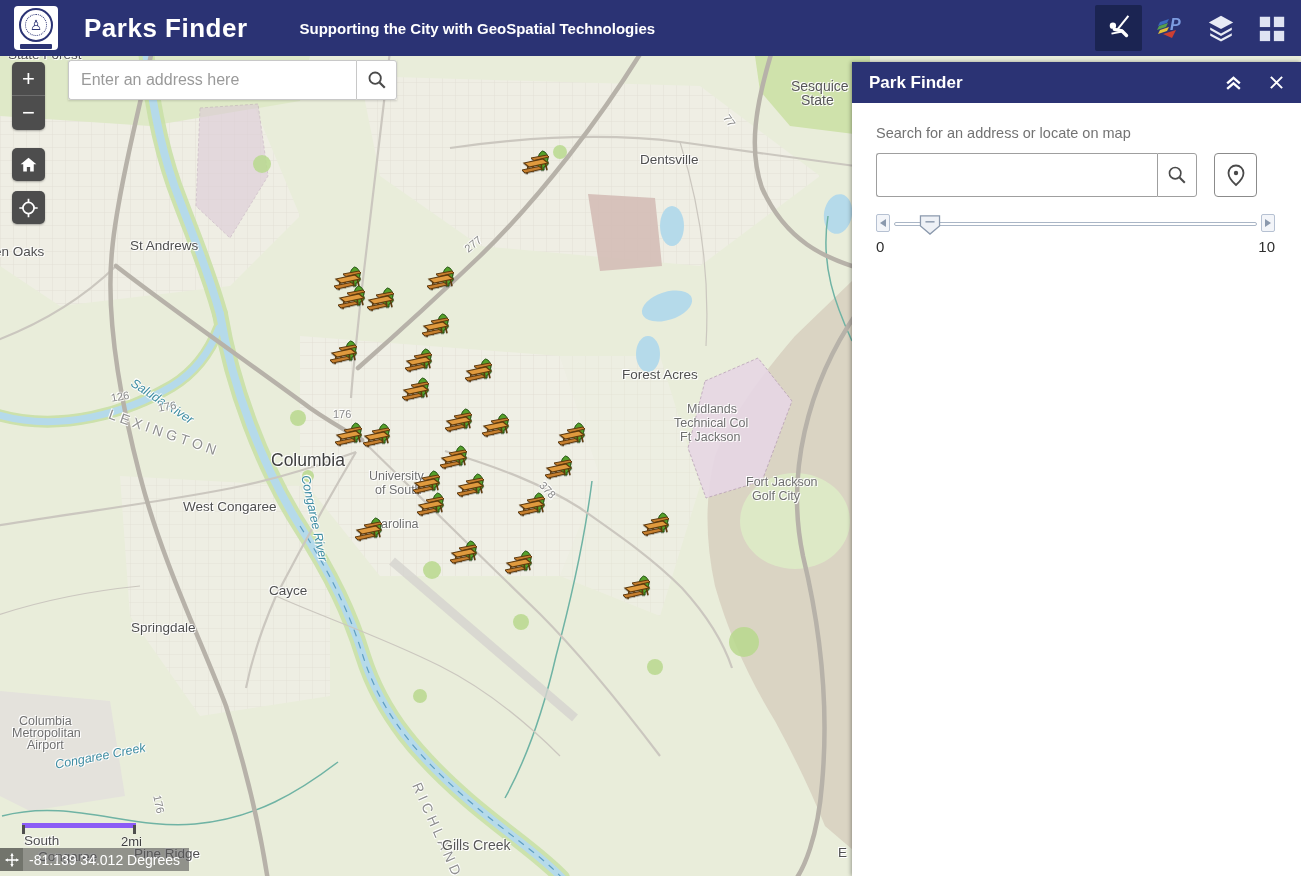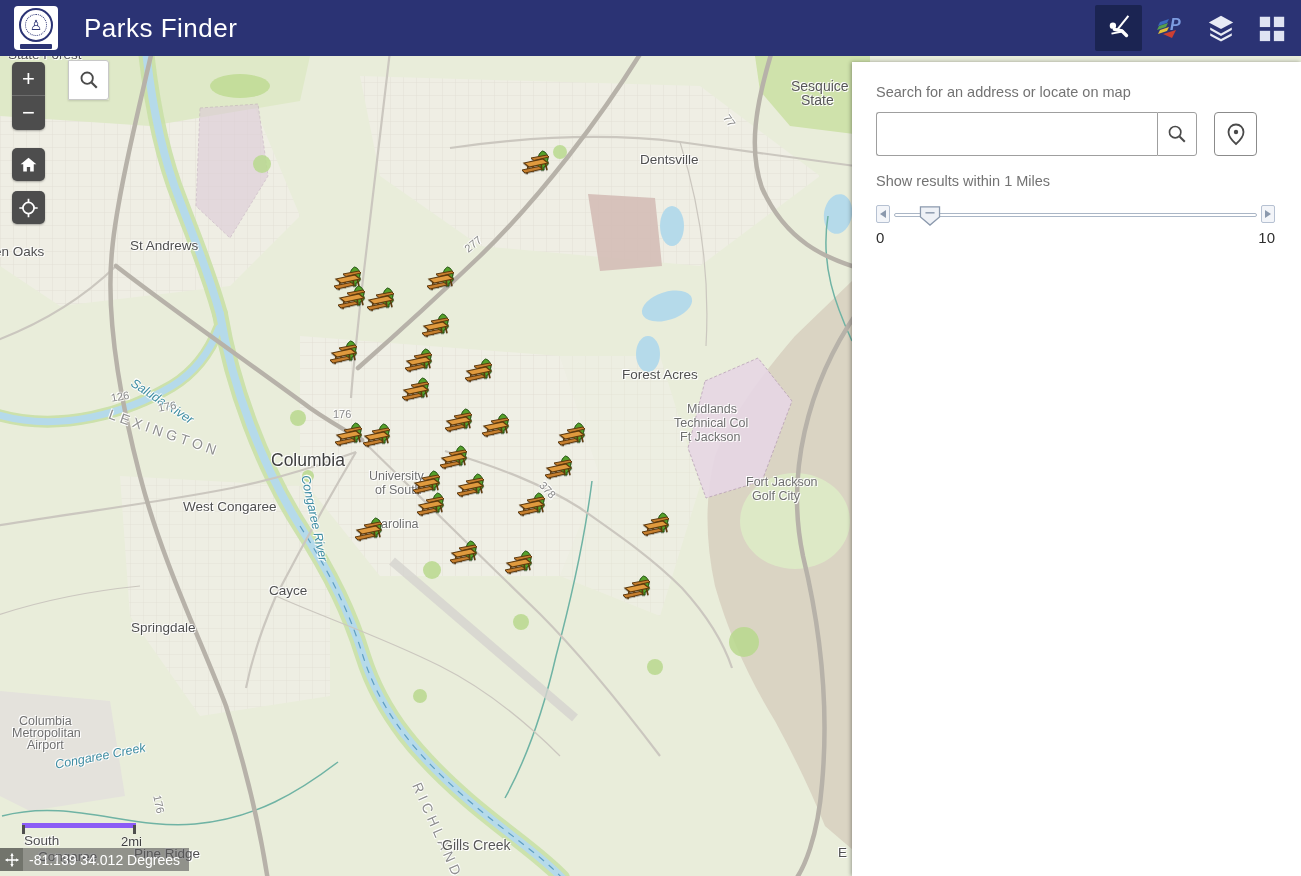--- a/index.html
+++ b/index.html
@@ -6,21 +6,21 @@
   body{width:1301px;height:876px;overflow:hidden;position:relative;
        font-family:"Liberation Sans", sans-serif;background:#e9edda;}
 
   
   .app-header{position:absolute;left:0;top:0;width:1301px;height:56px;background:#2b3374;z-index:30;display:flex;align-items:center;}
   .logo-badge{position:absolute;left:14px;top:6px;width:44px;height:44px;background:#fff;border-radius:4px;display:flex;flex-direction:column;align-items:center;justify-content:center;}
   .seal{width:30px;height:30px;border-radius:50%;border:2px solid #2b3374;display:flex;align-items:center;justify-content:center;position:relative;}
   .seal::before{content:'';width:20px;height:20px;border-radius:50%;border:1px dotted #2b3374;position:absolute;}
   .seal span{font-size:14px;color:#2b3374;}
   .seal-text{width:32px;height:5px;margin-top:2px;background:#2b3374;border-radius:1px;}
-  .app-title{margin-left:84px;color:#fff;font-size:26px;font-weight:400;letter-spacing:.5px;}
+  .app-title{margin-left:84px;color:#fff;font-size:26px;font-weight:700;letter-spacing:.5px;}
   .app-subtitle{margin-left:52px;color:#fff;font-size:15px;font-weight:600;}
   .tools{position:absolute;right:6px;top:5px;display:flex;gap:4px;}
   .tool{width:47px;height:46px;border:none;background:transparent;display:flex;align-items:center;justify-content:center;cursor:pointer;border-radius:2px;}
   .tool.active{background:#1b2452;}
 
   
   #map{position:absolute;left:0;top:56px;width:1301px;height:820px;overflow:hidden;background:#e9edda;}
   #basemap{position:absolute;left:0;top:0;}
   .map-label{position:absolute;white-space:nowrap;color:#4f4f4f;font-size:13.5px;
      text-shadow:0 0 2px #fff,0 0 2px #fff,1px 1px 0 #fff,-1px -1px 0 #fff;transform-origin:left top;z-index:2;}
@@ -91,20 +91,21 @@
 </svg>
 
 <div class="app-header">
   <div class="logo-badge">
     <div class="seal">
         <span>♙</span>
       </div>
     <div class="seal-text"></div>
   </div>
   <div class="app-title">Parks Finder</div>
+  <div class="app-subtitle">Supporting the City with GeoSpatial Technologies</div>
   <div class="tools">
     <button class="tool active" title="">
       <svg width="30" height="30" viewBox="0 0 32 32">
         <path d="M26 3 L14 18" stroke="#fff" stroke-width="2.2" fill="none"></path>
         <circle cx="9.5" cy="13.5" r="3.4" fill="#fff"></circle>
         <path d="M11 17.5 L19 19 L24 24" stroke="#fff" stroke-width="3.6" fill="none" stroke-linecap="round"></path>
         <path d="M8 22 L21 19.5" stroke="#fff" stroke-width="2" fill="none"></path>
       </svg>
     </button>
     <button class="tool">
@@ -222,20 +223,21 @@
     </svg>
   </button>
   <button class="sq-btn" id="locate-btn">
     <svg width="22" height="22" viewBox="0 0 32 32">
       <circle cx="16" cy="16" r="8.5" fill="none" stroke="#fff" stroke-width="2.6"></circle>
       <path d="M16 2 V8 M16 24 V30 M2 16 H8 M24 16 H30" stroke="#fff" stroke-width="2.6"></path>
     </svg>
   </button>
 
   <div class="map-search">
+    <input type="text" placeholder="Enter an address here" style="">
     <button>
       <svg width="22" height="22" viewBox="0 0 24 24">
         <circle cx="10" cy="10" r="6.2" fill="none" stroke="#4a4a4a" stroke-width="2"></circle>
         <path d="M14.8 14.8 L20.5 20.5" stroke="#4a4a4a" stroke-width="2.4"></path>
       </svg>
     </button>
   </div>
 
   <div class="scalebar">
     <span>2mi</span>
@@ -363,38 +365,51 @@
       </svg></div>
     <div class="park-marker" style="left: 504px; top: 494px;"><svg width="32" height="30">
         <use href="#park-marker-symbol"></use>
       </svg></div>
     <div class="park-marker" style="left: 622px; top: 519px;"><svg width="32" height="30">
         <use href="#park-marker-symbol"></use>
       </svg></div>
   </div>
 
 <div class="panel">
+  <div class="panel-header">
+    <div class="panel-title">Park Finder</div>
+    <button class="hbtn">
+      <svg width="19" height="19" viewBox="0 0 24 24">
+        <path d="M4 13 L12 6 L20 13" fill="none" stroke="#fff" stroke-width="3"></path>
+        <path d="M4 20 L12 13 L20 20" fill="none" stroke="#fff" stroke-width="3"></path>
+      </svg>
+    </button>
+    <button class="hbtn">
+      <svg width="15" height="15" viewBox="0 0 24 24">
+        <path d="M3 3 L21 21 M21 3 L3 21" stroke="#fff" stroke-width="3.2"></path>
+      </svg>
+    </button>
+  </div>
   <div class="panel-body">
     <div class="panel-search-label">Search for an address or locate on map</div>
     <div class="search-row">
       <input type="text" value="" style="">
       <button class="attach-btn">
         <svg width="22" height="22" viewBox="0 0 24 24">
           <circle cx="10" cy="10" r="6.2" fill="none" stroke="#4a4a4a" stroke-width="1.8"></circle>
           <path d="M14.8 14.8 L20.5 20.5" stroke="#4a4a4a" stroke-width="2.2"></path>
         </svg>
       </button>
       <button class="pin-btn">
         <svg width="24" height="24" viewBox="0 0 24 24">
           <path d="M12 2.5 C7.9 2.5 4.5 5.9 4.5 10 C4.5 15.5 12 22 12 22 C12 22 19.5 15.5 19.5 10 C19.5 5.9 16.1 2.5 12 2.5 Z" fill="none" stroke="#4a4a4a" stroke-width="1.8"></path>
           <circle cx="12" cy="10" r="2.2" fill="#4a4a4a"></circle>
         </svg>
       </button>
     </div>
-    <div class="panel-results-label">Show results within 1 Miles</div>
     <div class="slider-row">
       <button class="sl-arrow">
         <svg width="8" height="10" viewBox="0 0 8 10">
             <path d="M7 1 L1 5 L7 9 Z" fill="#8b99ad"></path>
           </svg>
       </button>
       <div class="sl-track">
         <div class="sl-handle" id="slider-handle" style="left: 10%;">
           <svg width="22" height="20" viewBox="0 0 24 22">
             <path d="M1.5 1 H22.5 V12 L12 21 L1.5 12 Z" fill="#eef1f6" stroke="#8b99ad" stroke-width="1.4"></path>

